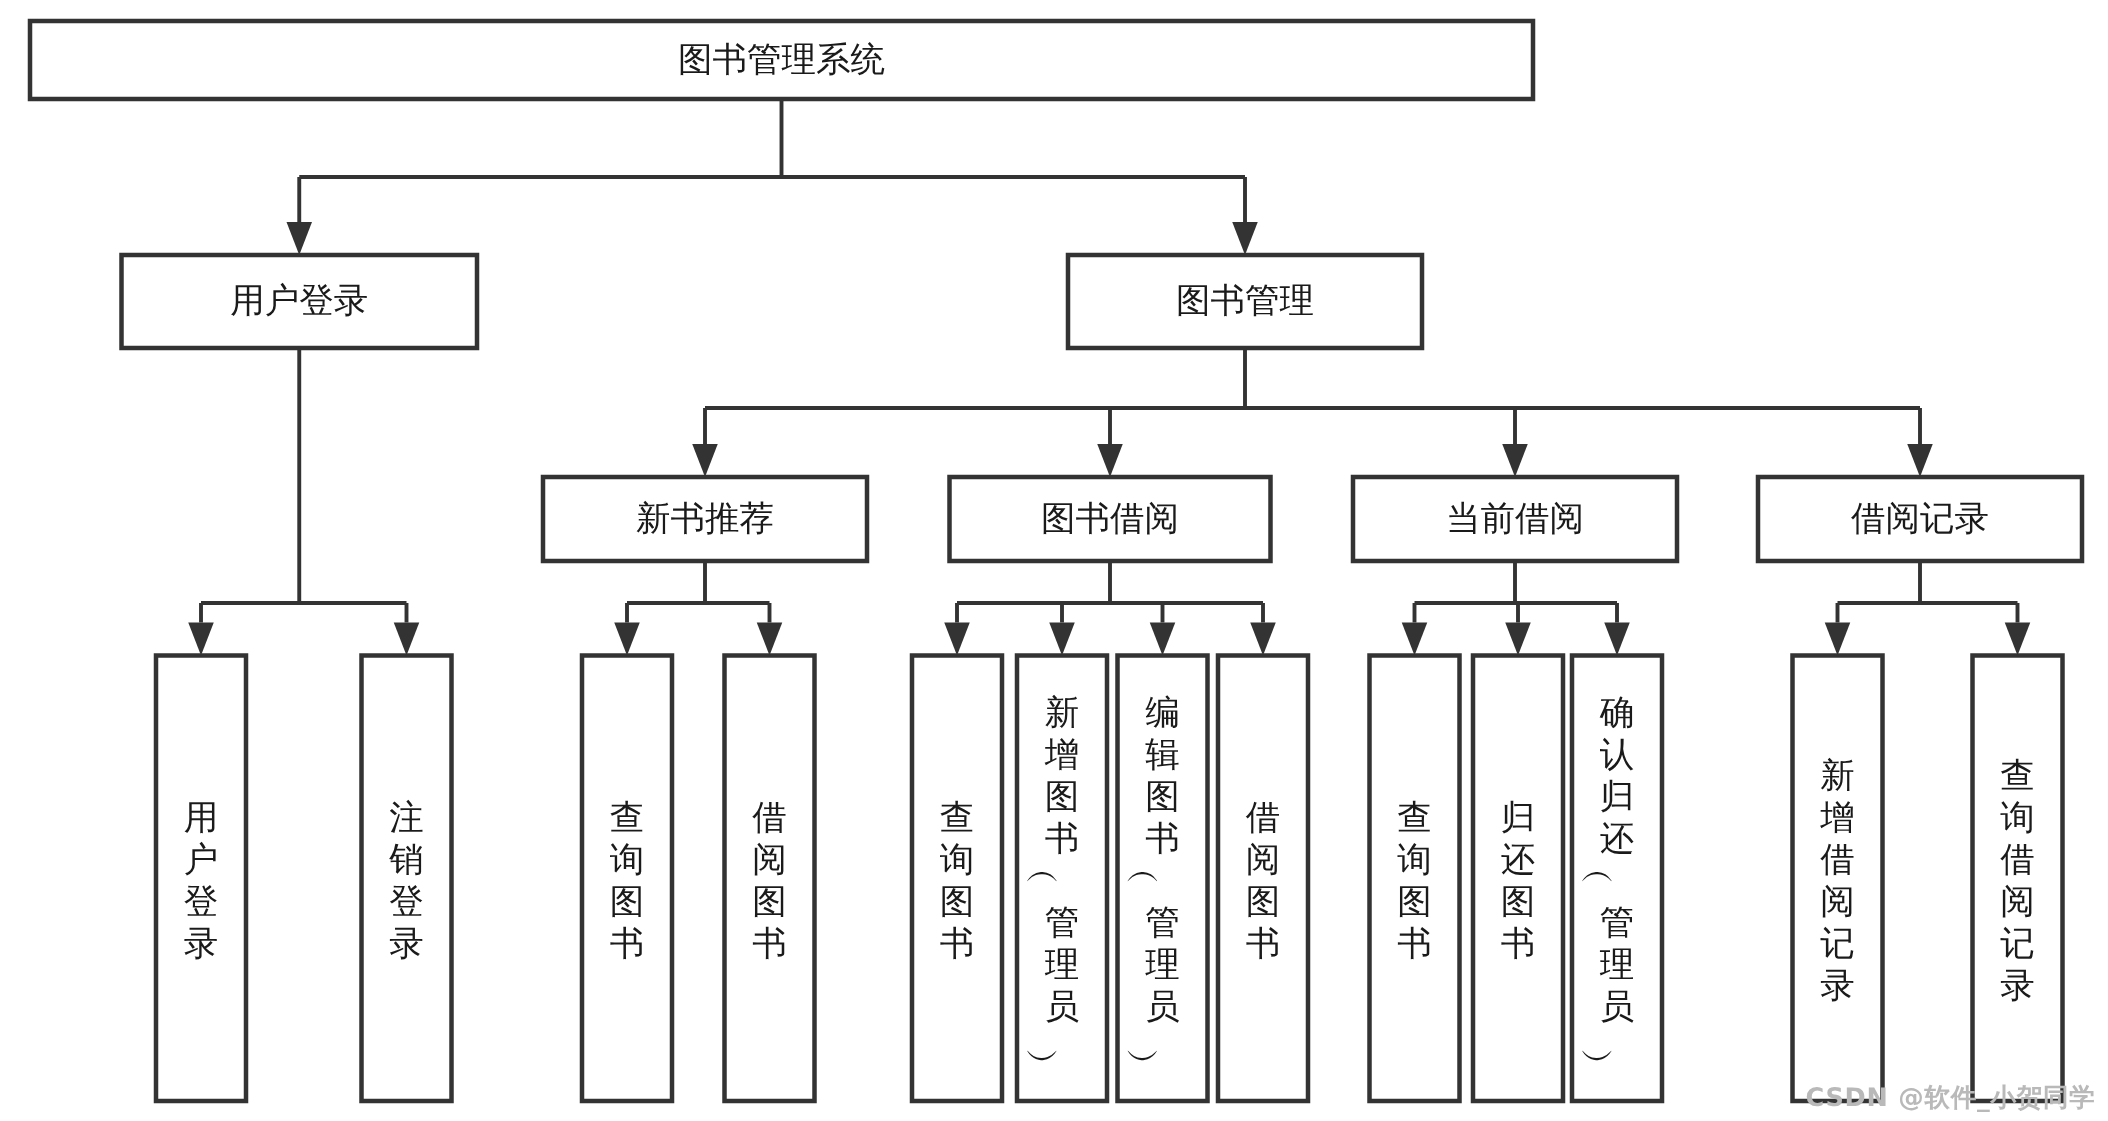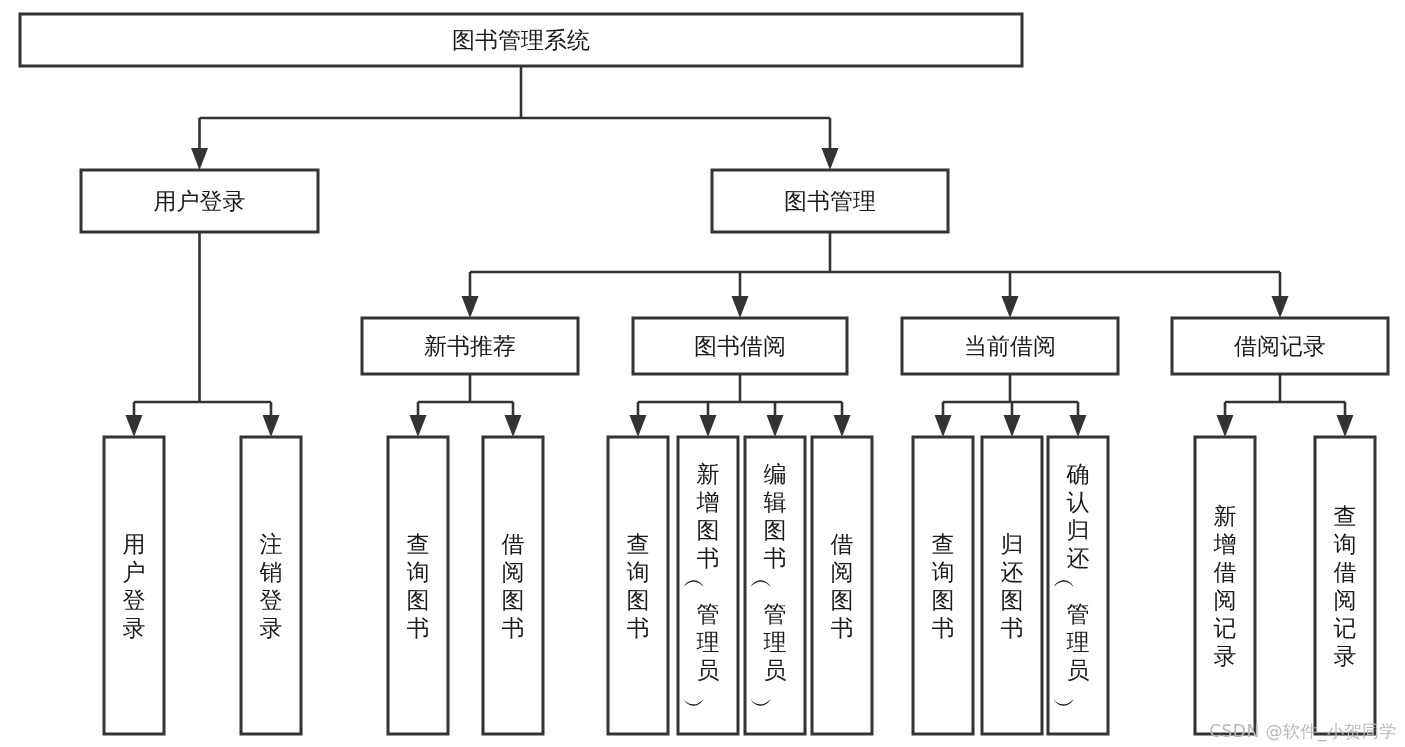--- a/index.html
+++ b/index.html
@@ -59,20 +59,21 @@
   .watermark {
     position: absolute;
     right: 8px;
     bottom: 4px;
     color: #b9b9b9;
     font-size: 17px;
     font-family: "DejaVu Sans", "Liberation Sans", sans-serif;
     letter-spacing: 0.5px;
     white-space: nowrap;
     user-select: none;
+    font-weight: bold;
   }
 </style>
 </head>
 <body>
 
 <div id="diagram-root">
   <svg id="diagram-svg" viewBox="0 0 1405 747">
     <g id="layer-edges">
         <path class="connector" d="M 521 66 L 521 118"></path>
         <path class="connector" d="M 199.5 118 L 830 118"></path>

